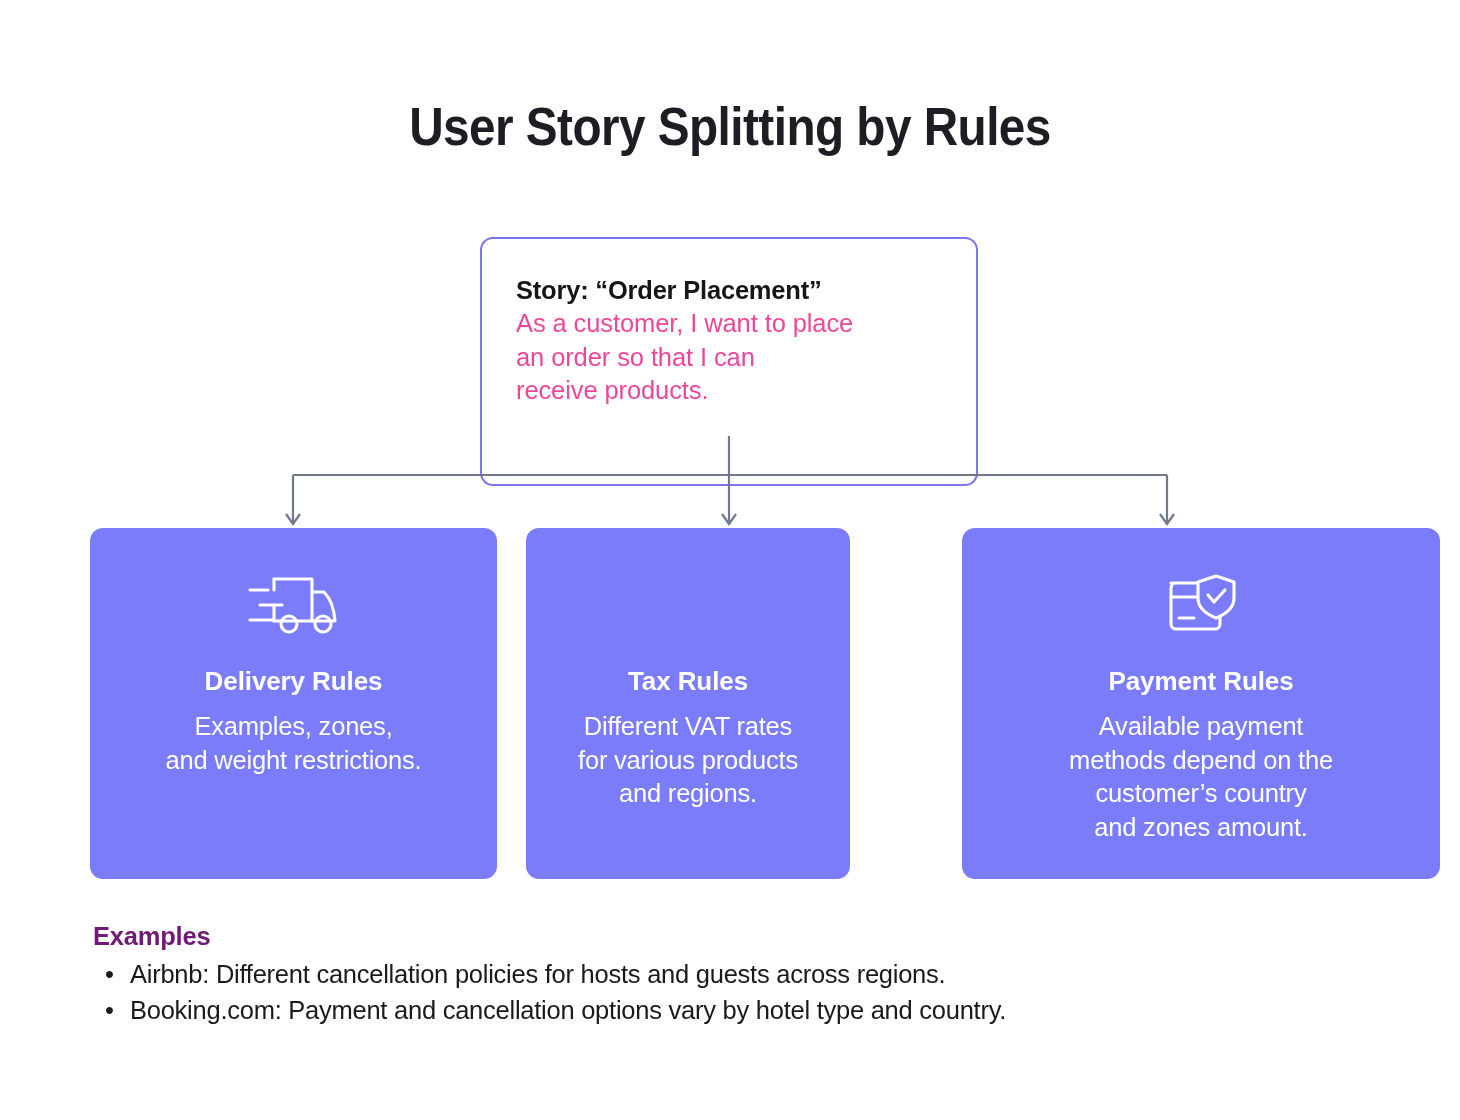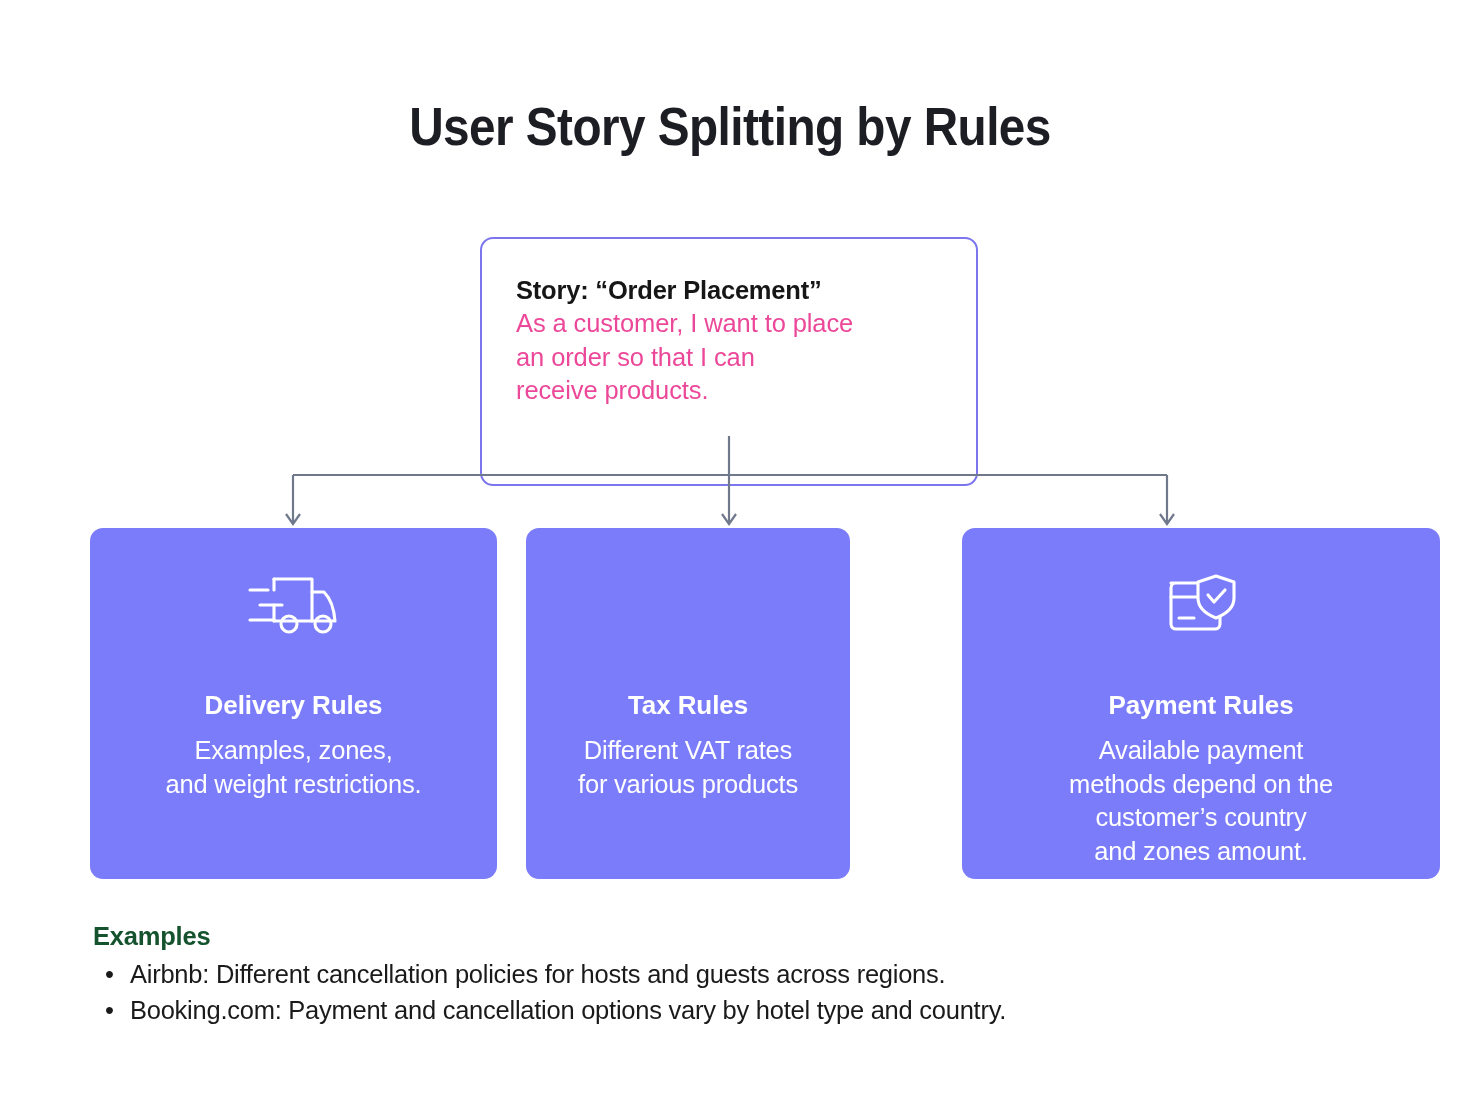--- a/index.html
+++ b/index.html
@@ -113,41 +113,40 @@
   }
   .card-body.no-icon { top: 136px; }
 
   .card-title {
     font-size: 26px;
     font-weight: 700;
     line-height: 34px;
     letter-spacing: -0.1px;
     margin-bottom: 12px;
     color: #ffffff;
-    margin-top: 24px;
   }
   .card-desc {
     font-size: 25.5px;
     font-weight: 400;
     line-height: 33.5px;
     letter-spacing: -0.2px;
     color: #ffffff;
   }
 
   
   .examples {
     position: absolute;
     left: 93px;
     top: 920px;
     width: 1300px;
   }
   .examples-label {
     font-size: 25.5px;
     font-weight: 700;
-    color: #14532d;
+    color: #701a75;
     line-height: 32px;
     letter-spacing: -0.2px;
   }
   .examples-list {
     margin: 4px 0 0 0;
     padding: 0;
     list-style: none;
   }
   .examples-item {
     font-size: 25.5px;
@@ -227,20 +226,21 @@
     </div>
   </div>
 </div>
 
 <div class="card card-tax">
   <div class="card-body no-icon">
     <div class="card-title">Tax Rules</div>
     <div class="card-desc">
       <div>Different VAT rates</div>
       <div>for various products</div>
+      <div>and regions.</div>
     </div>
   </div>
 </div>
 
 <div class="card card-payment">
   <div class="card-icon">
     <svg width="76" height="62" viewBox="0 0 76 62" xmlns="http://www.w3.org/2000/svg" fill="none" stroke="#ffffff" stroke-width="3.1" stroke-linecap="round" stroke-linejoin="round">
 
       <path d="M8 9 H57 V50 A5 5 0 0 1 52 55 H13 A5 5 0 0 1 8 50 V14 A5 5 0 0 1 13 9 Z"></path>
 

